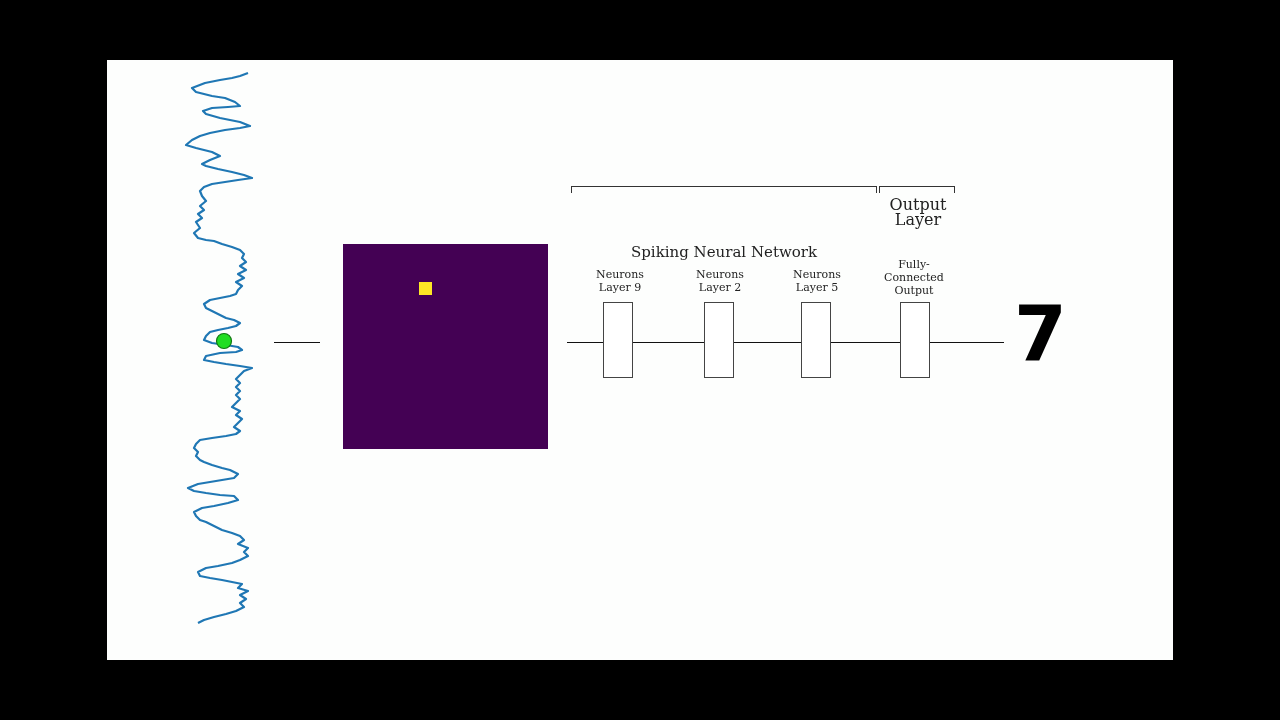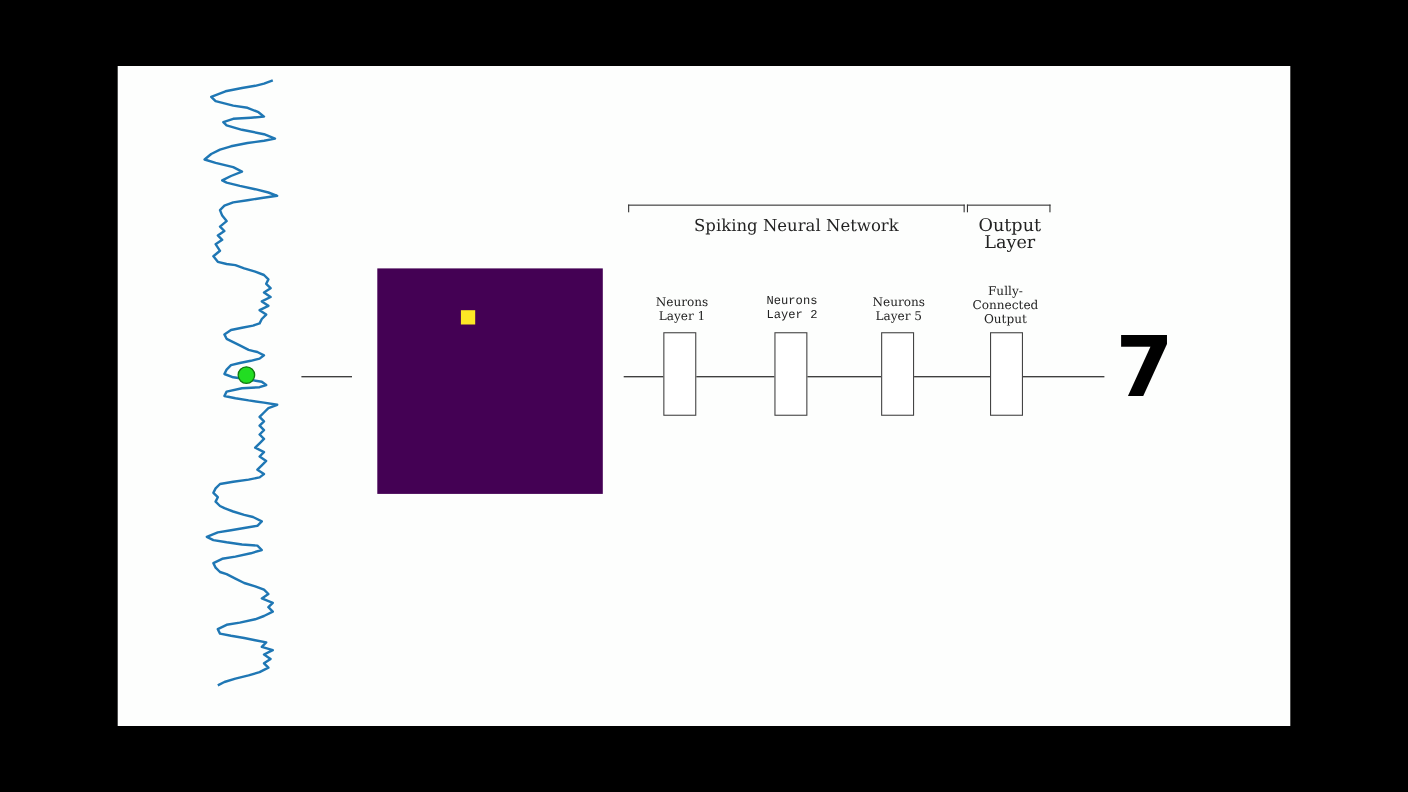--- a/index.html
+++ b/index.html
@@ -3,21 +3,21 @@
 <meta charset="utf-8">
 <style>
   html, body { margin: 0; padding: 0; background: #000; }
   body { width: 1280px; height: 720px; position: relative; overflow: hidden; font-family: "DejaVu Serif", serif; }
   .canvas { position: absolute; left: 107px; top: 60px; width: 1066px; height: 600px; background: #fdfefd; }
   .signal-svg { position: absolute; left: 0; top: 0; }
   .hline { position: absolute; height: 1px; background: #111; }
   .matrix { position: absolute; left: 343px; top: 244px; width: 205px; height: 205px; background: #440154; }
   .pixel { position: absolute; left: 419px; top: 282px; width: 13px; height: 13px; background: #fde725; }
   .bracket { position: absolute; border: 1.5px solid #333; border-bottom: none; height: 6px; }
-  .title { position: absolute; font-size: 15px; color: #222; text-align: center; }
+  .title { position: absolute; font-size: 15px; color: #222; text-align: center; margin-top: 47px; }
   .sub { position: absolute; font-size: 11px; color: #222; text-align: center; line-height: 13px; }
   .layer-box { position: absolute; width: 30px; height: 76px; border: 1.5px solid #444; background: #fff; box-sizing: border-box; }
   .digit { position: absolute; left: 1014px; top: 296px; font-family: "DejaVu Sans", sans-serif; font-size: 76px; font-weight: bold; color: #000; line-height: 76px; }
 </style>
 </head>
 <body>
 
 <div class="canvas"></div>
 
 <svg class="signal-svg" width="1280" height="720">
@@ -29,22 +29,22 @@
 
 <div class="matrix"></div>
 <div class="pixel"></div>
 
 <div class="bracket" style="left:571px; top:186px; width:304px;"></div>
 <div class="bracket" style="left:879px; top:186px; width:74px;"></div>
 
 <div class="title" style="left:571px; top:196px; width:306px;">Spiking Neural Network</div>
 <div class="sub" style="left:880px; top:197px; width:76px; font-size:16px; line-height:15px;">Output Layer</div>
 
-<div class="sub" style="left:585px; top:268px; width:70px;">Neurons Layer 1</div>
-<div class="sub" style="left:685px; top:268px; width:70px;font-family:Liberation Mono, monospace;">Neurons Layer 2</div>
+<div class="sub" style="left:585px; top:268px; width:70px;">Neurons Layer 9</div>
+<div class="sub" style="left:685px; top:268px; width:70px;">Neurons Layer 2</div>
 <div class="sub" style="left:782px; top:268px; width:70px;">Neurons Layer 5</div>
 <div class="sub" style="left:878px; top:258px; width:72px;">Fully-Connected Output</div>
 
 <div class="hline" style="left:567px; top:342px; width:437px;"></div>
 
 <div class="layer-box" style="left:603px; top:302px;"></div>
 <div class="layer-box" style="left:704px; top:302px;"></div>
 <div class="layer-box" style="left:801px; top:302px;"></div>
 <div class="layer-box" style="left:900px; top:302px;"></div>
 

